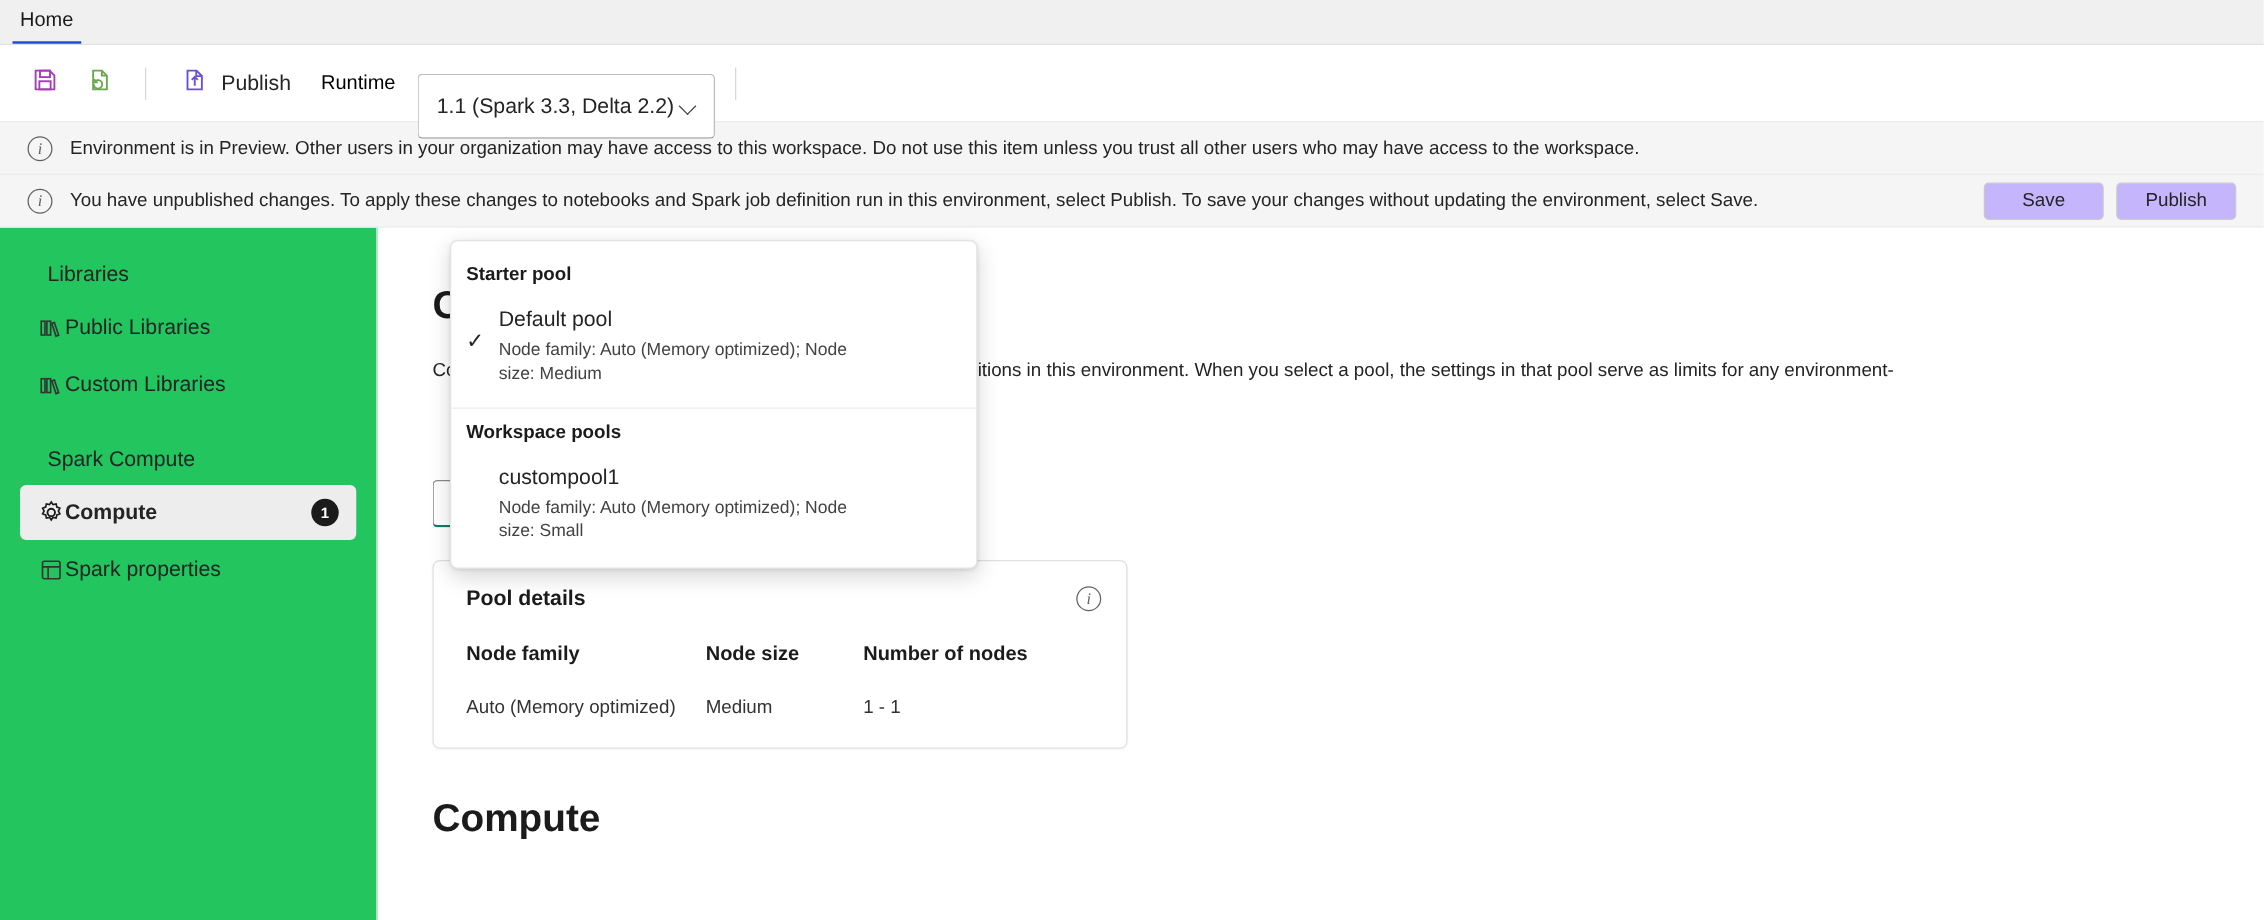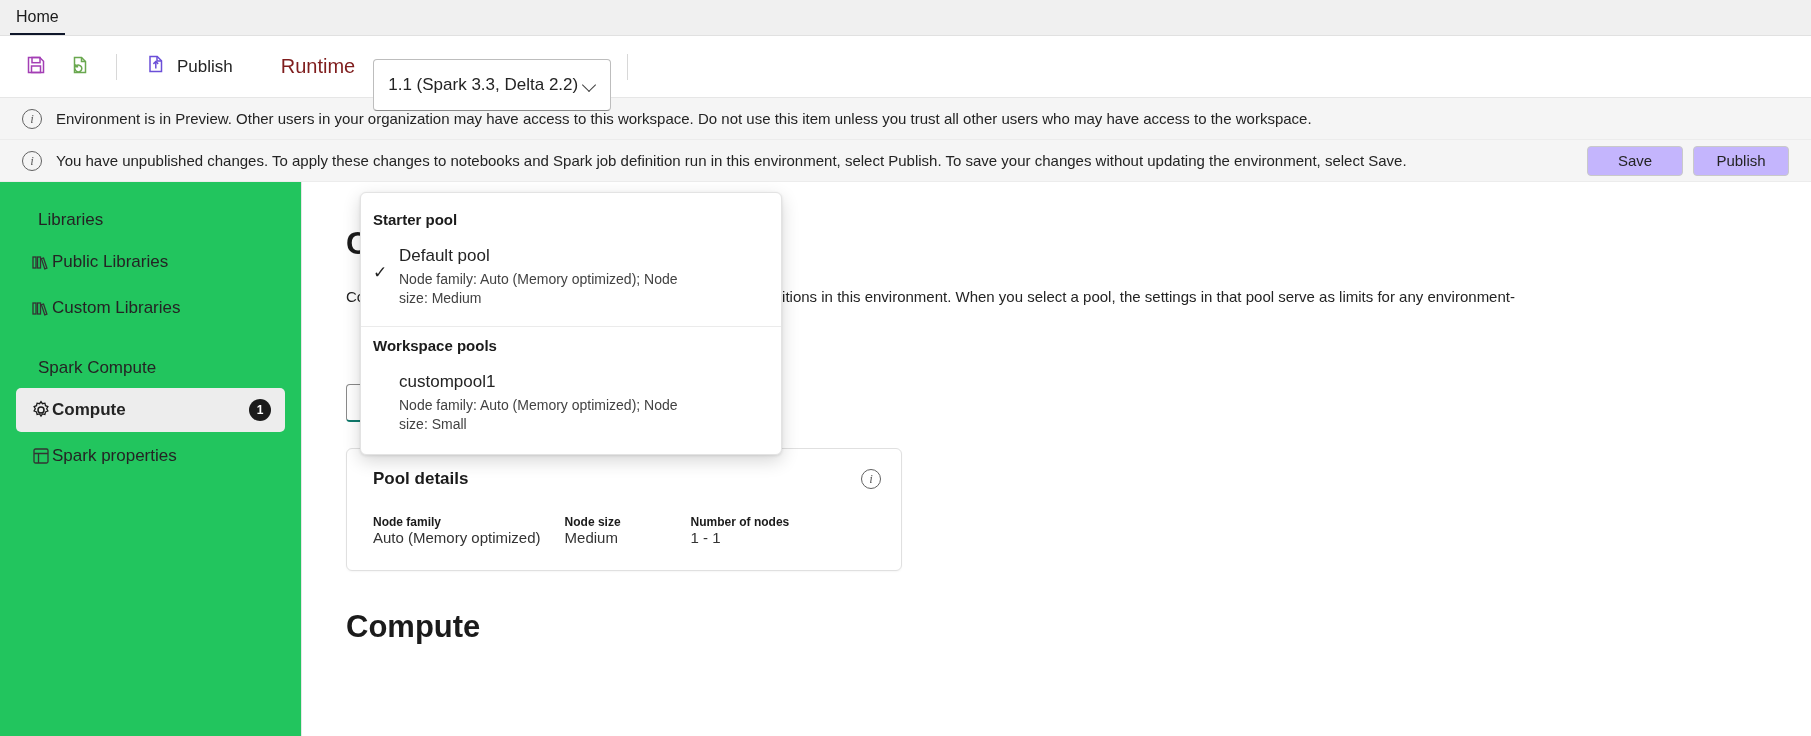--- a/index.html
+++ b/index.html
@@ -23,21 +23,21 @@
     background: #f0f0f0;
     border-bottom: 1px solid #e1e1e1;
     display: flex;
     align-items: flex-end;
     padding-left: 10px;
   }
   .tab {
     font-size: 16px;
     color: #1b1b1b;
     padding: 2px 6px 6px 6px;
-    border-bottom: 2px solid #0f172a;
+    border-bottom: 2px solid #1d4ed8;
     cursor: pointer;
     line-height: 20px;
   }
 
   
   .cmdbar {
     height: 62px;
     background: #ffffff;
     border-bottom: 1px solid #e6e6e6;
     display: flex;
@@ -58,23 +58,23 @@
   }
   .cmd-btn {
     display: flex; align-items: center; gap: 10px;
     height: 40px; padding: 0 12px;
     border-radius: 4px;
     font-size: 17px;
     color: #242424;
     cursor: pointer;
   }
   .runtime-label {
-    font-size: 20px;
-    color: #7f1d1d;
-    margin-left: 32px;
+    font-size: 16px;
+    color: #000000;
+    margin-left: 8px;
     margin-right: 14px;
   }
   .runtime-dropdown {
     height: 52px;
     min-width: 238px;
     border: 1px solid #bdbdbd;
     border-bottom: 1px solid #8a8a8a;
     border-radius: 4px;
     display: flex; align-items: center;
     justify-content: space-between;
@@ -252,24 +252,24 @@
     color: #616161;
     font-size: 13px;
     font-family: "Liberation Serif", serif;
     display: flex; align-items: center; justify-content: center;
     font-style: italic;
     cursor: pointer;
   }
   .card-cols { display: flex; }
   .card-col { min-width: 126px; padding-right: 24px; }
   .card-col .k {
-    font-size: 12px;
+    font-size: 16px;
     font-weight: 600;
     color: #1b1b1b;
-    margin-bottom: 0;
+    margin-bottom: 24px;
   }
   .card-col .v {
     font-size: 15px;
     color: #333333;
   }
   .section-title {
     margin-top: 38px;
     font-size: 31px;
     font-weight: 600;
     color: #1b1b1b;

